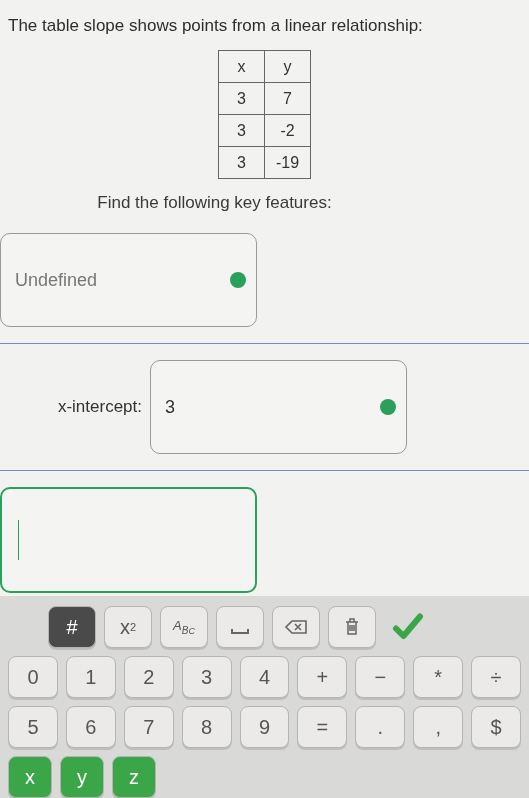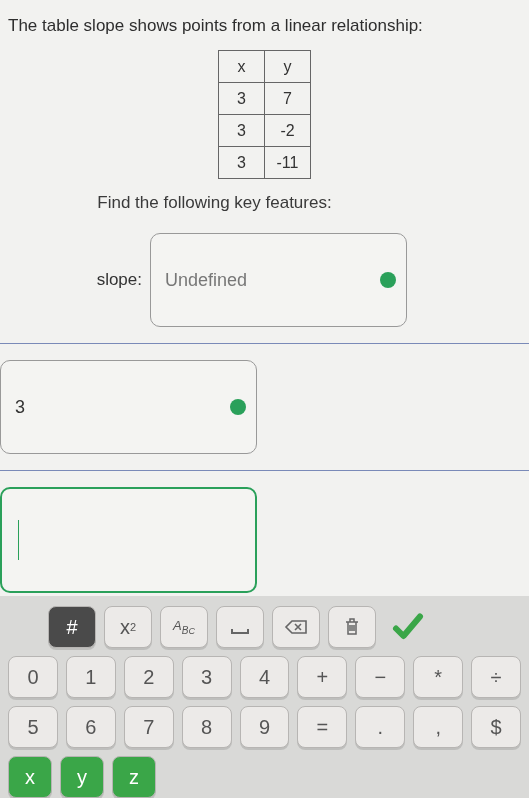--- a/index.html
+++ b/index.html
@@ -149,38 +149,38 @@
   <tr>
     <td>3</td>
     <td>7</td>
   </tr>
   <tr>
     <td>3</td>
     <td>-2</td>
   </tr>
   <tr>
     <td>3</td>
-    <td>-11</td>
+    <td>-19</td>
   </tr>
 </tbody>
   </table>
 
 <div class="subprompt">Find the following key features:</div>
 
 <div class="row">
-  <div class="label">slope:</div>
   <div class="input-box">
     <span>Undefined</span>
     <span class="status-dot"></span>
   </div>
 </div>
 
 <div class="divider"></div>
 
 <div class="row">
+  <div class="label">x-intercept:</div>
   <div class="input-box">
     <span style="color:#333">3</span>
     <span class="status-dot"></span>
   </div>
 </div>
 
 <div class="divider"></div>
 
 <div class="row" style="margin-top:8px;">
   <div class="input-box active">

